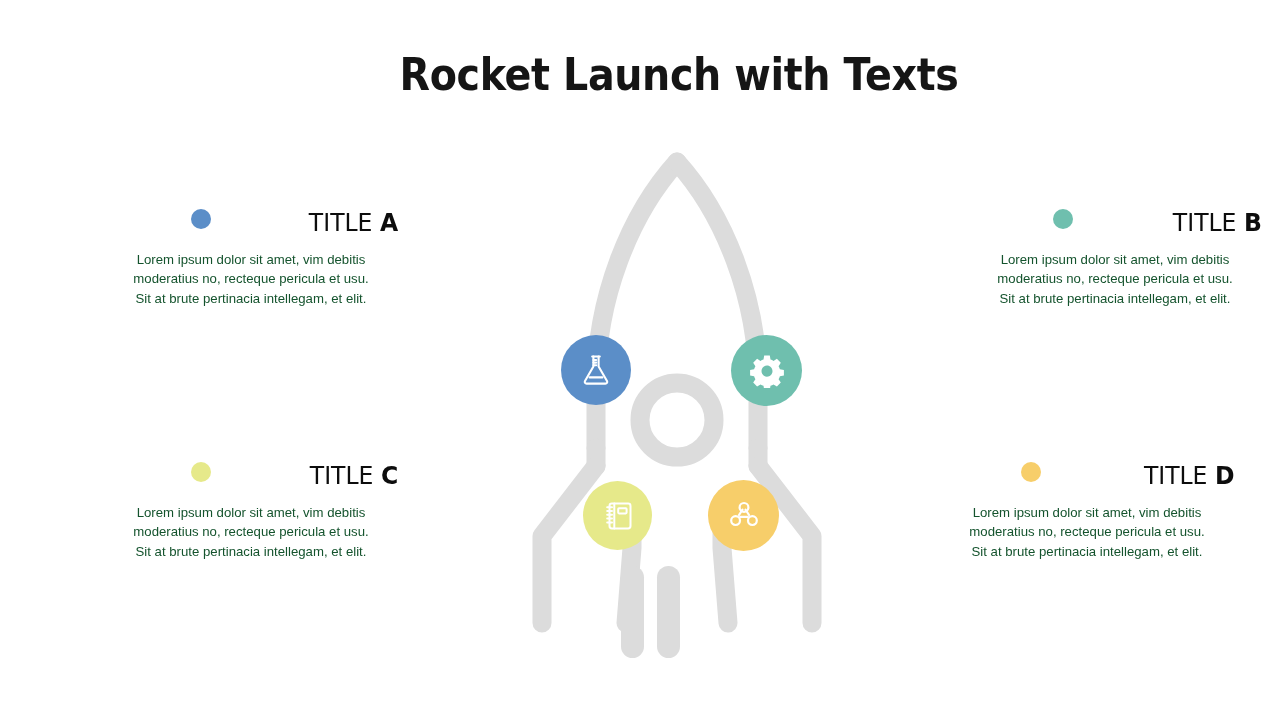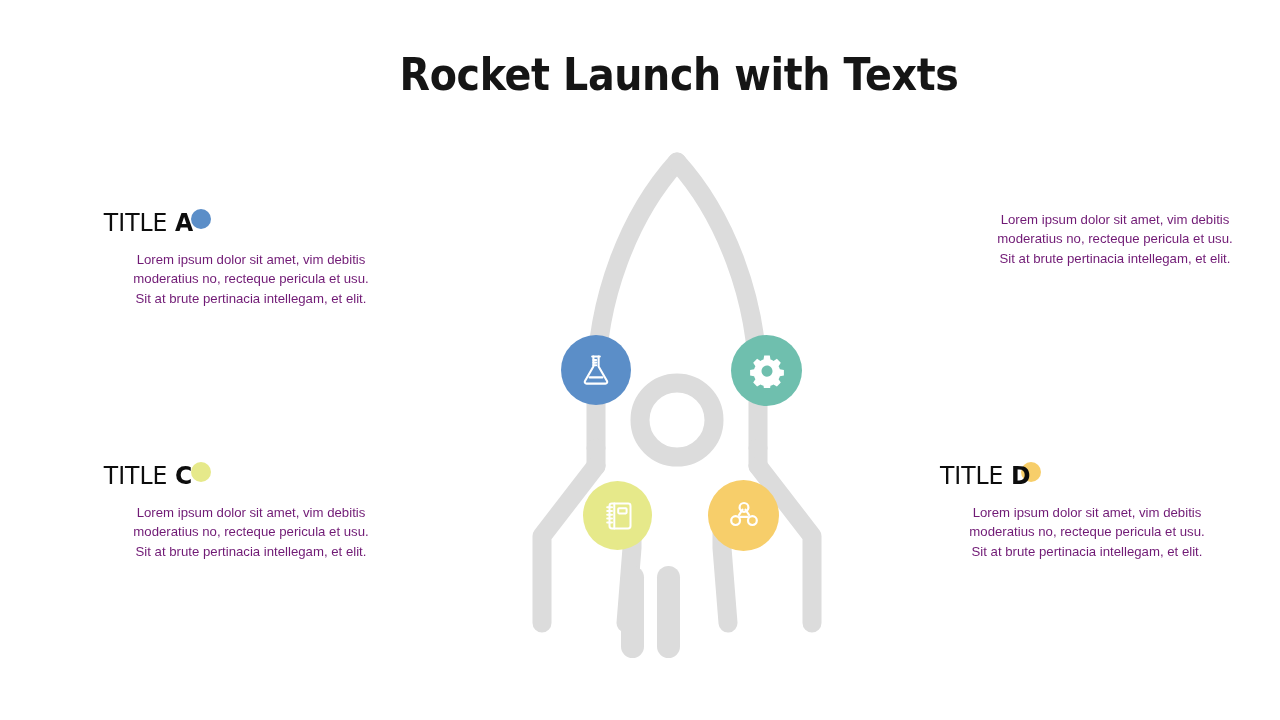--- a/index.html
+++ b/index.html
@@ -47,21 +47,21 @@
     width: 300px;
   }
   .tb-a { left: 62px;  top: 206px; }
   .tb-b { left: 926px; top: 206px; }
   .tb-c { left: 62px;  top: 459px; }
   .tb-d { left: 898px; top: 459px; }
 
   .block-heading {
     position: relative;
     height: 40px;
-    text-align: left;
+    text-align: right;
   }
   .dot {
     position: absolute;
     width: 20px;
     height: 20px;
     border-radius: 50%;
     top: 3px;
   }
   .tb-a .dot { left: 90px; }
   .tb-b .dot { left: 88px; }
@@ -83,21 +83,21 @@
   .heading-text .letter {
     font-weight: bold;
   }
 
   .block-body {
     margin-top: 4px;
     text-align: center;
     font-family: "Liberation Sans", sans-serif;
     font-size: 13.2px;
     line-height: 19.4px;
-    color: #701a75;
+    color: #14532d;
   }
   .block-body .line { display: block; white-space: nowrap; }
 
   
   .rocket-wrap {
     position: absolute;
     left: 465px;
     top: 148px;
     width: 350px;
     height: 512px;
@@ -214,20 +214,24 @@
       <span class="heading-text"><span>TITLE </span><span class="letter">A</span></span>
     </div>
     <div class="block-body">
       <span class="line">Lorem ipsum dolor sit amet, vim debitis</span>
       <span class="line">moderatius no, recteque pericula et usu.</span>
       <span class="line">Sit at brute pertinacia intellegam, et elit.</span>
     </div>
   </div>
 
   <div class="text-block tb-b">
+    <div class="block-heading">
+      <span class="dot" style="background:#6fbfae"></span>
+      <span class="heading-text"><span>TITLE </span><span class="letter">B</span></span>
+    </div>
     <div class="block-body">
       <span class="line">Lorem ipsum dolor sit amet, vim debitis</span>
       <span class="line">moderatius no, recteque pericula et usu.</span>
       <span class="line">Sit at brute pertinacia intellegam, et elit.</span>
     </div>
   </div>
 
   <div class="text-block tb-c">
     <div class="block-heading">
       <span class="dot" style="background:#e6e98a"></span>

